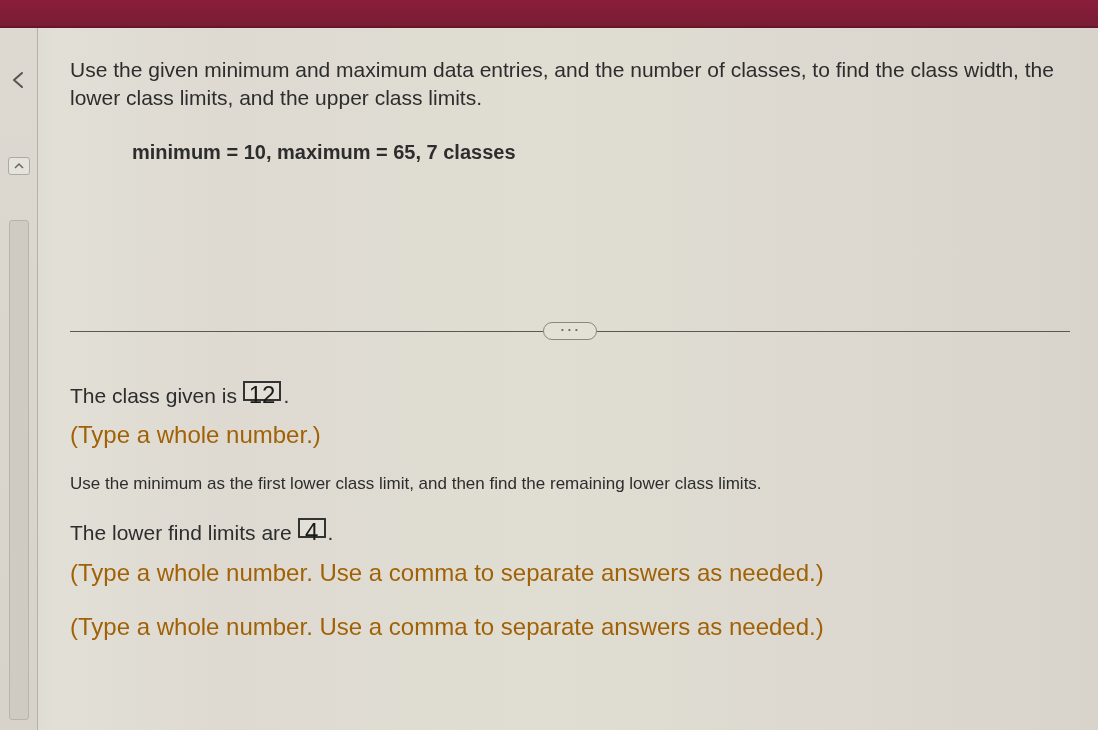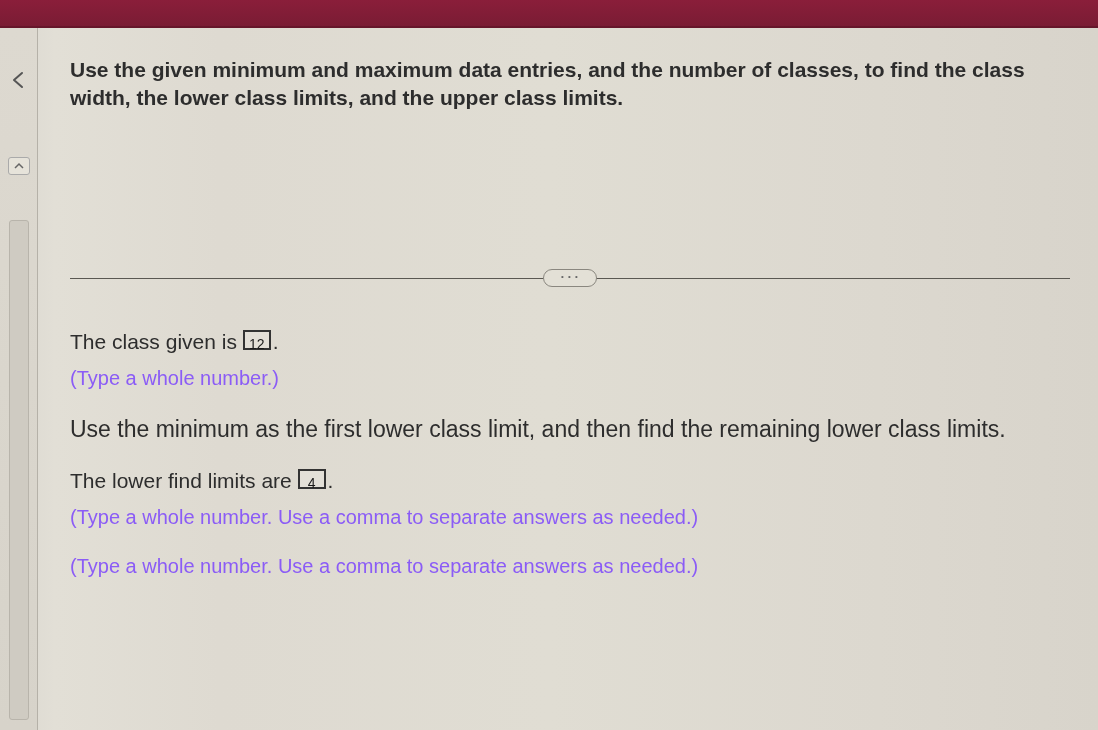--- a/index.html
+++ b/index.html
@@ -55,21 +55,21 @@
     margin-bottom: 10px;
   }
   .content {
     flex: 1;
     padding: 28px 28px 20px 32px;
     color: #2d2d2d;
     font-size: 21px;
     line-height: 1.35;
     position: relative;
   }
-  .problem-statement { font-weight: bold; }
+  .problem-statement { font-weight: normal; }
   .given-data {
     margin-top: 26px;
     padding-left: 62px;
     font-weight: bold;
     font-size: 20px;
   }
   .divider-wrap {
     position: relative;
     margin-top: 155px;
     margin-bottom: 40px;
@@ -90,37 +90,37 @@
     width: 54px; height: 18px;
     border: 1px solid #8a877f;
     border-radius: 9px;
     background: #e3e0d6;
     display: flex; align-items: center; justify-content: center;
     font-size: 8px; letter-spacing: 1px; color: #666;
   }
   .answer-block { margin-bottom: 8px; }
   .answer-line { margin-bottom: 4px; }
   .hint {
-    font-size: 20px;
-    color: #8b5cf6;
+    font-size: 24px;
+    color: #a16207;
     margin-bottom: 22px;
     margin-top: 9px;
   }
   .instruction {
-    font-size: 23px;
+    font-size: 17px;
     margin-bottom: 22px;
   }
   .input-box {
     display: inline-block;
     min-width: 28px;
     height: 20px;
     border: 2px solid #333;
     background: rgba(255,255,255,0.15);
     text-align: center;
-    font-size: 14px;
+    font-size: 24px;
     line-height: 24px;
     padding: 0 4px;
     vertical-align: baseline;
     font-family: inherit;
     color: #1a1a1a;
   }
   .input-box.empty { min-width: 24px; }
   .period { margin-left: 2px; }
 </style>
 </head>
@@ -141,20 +141,21 @@
           <path d="M1 6 L5 2 L9 6" stroke="#666" stroke-width="1.5" fill="none"></path>
         </svg>
     </div>
     <div class="scroll-track"></div>
   </div>
 
   <div class="content">
 
     <div class="problem-statement">Use the given minimum and maximum data entries, and the number of classes, to find the class width, the lower class limits, and the upper class limits.</div>
 
+    <div class="given-data">minimum = 10,  maximum = 65, 7 classes</div>
 
     <div class="divider-wrap">
       <div class="divider"></div>
       <div class="divider-handle">• • •</div>
     </div>
 
     <div class="answer-block">
       <div class="answer-line">
         <span>The class given is </span><span class="input-box">12</span><span class="period">.</span>
       </div>

